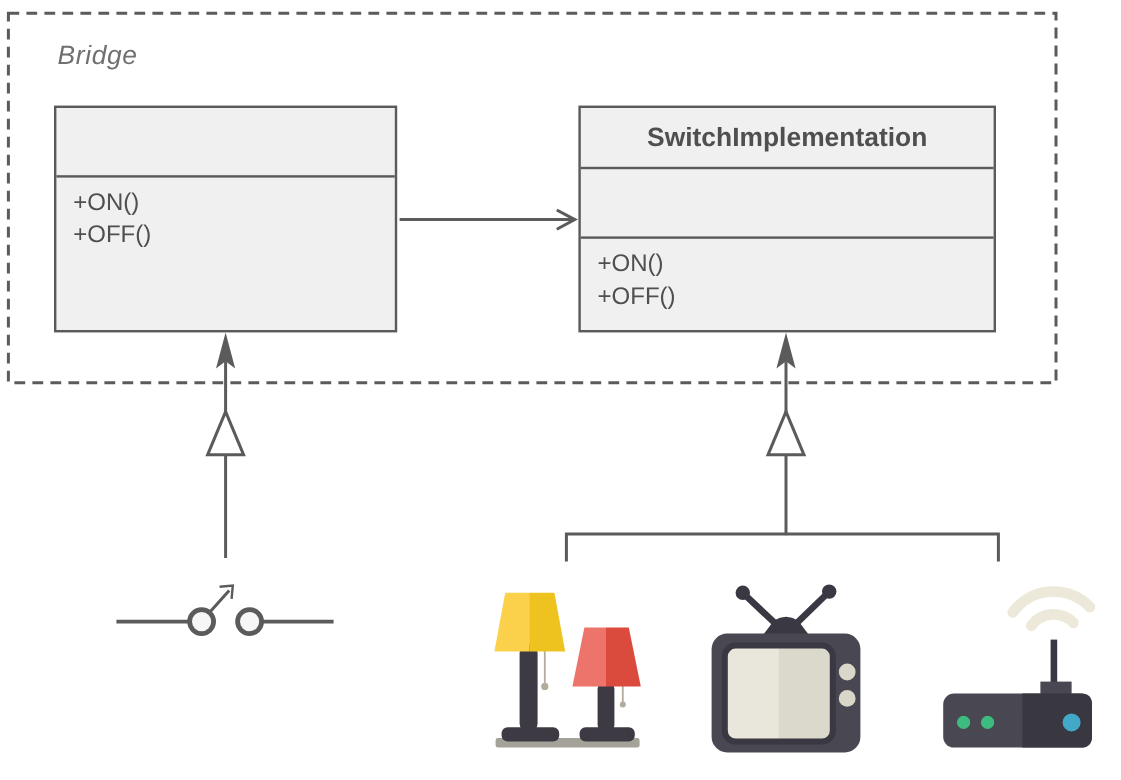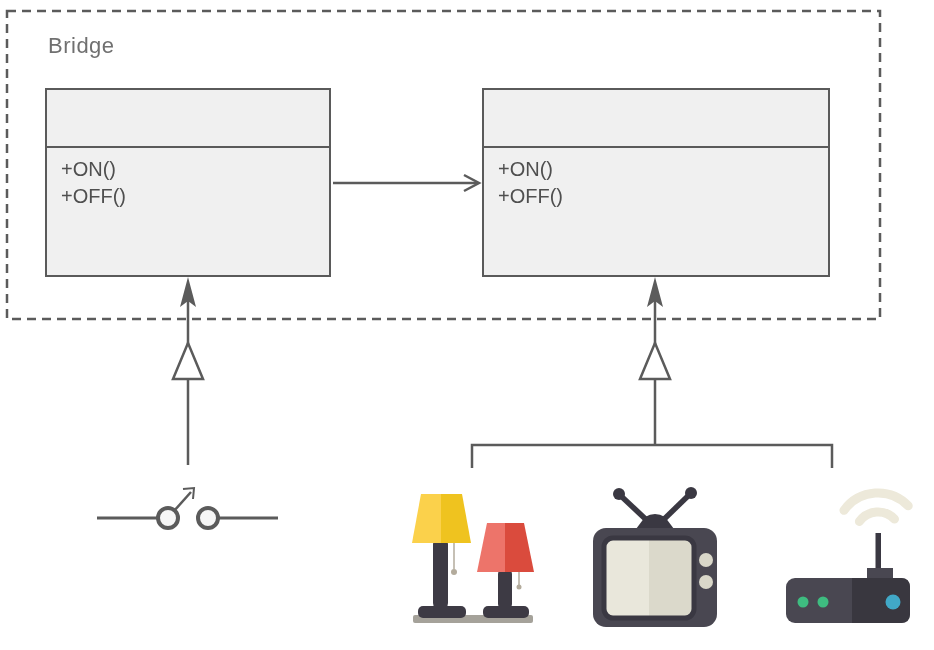--- a/index.html
+++ b/index.html
@@ -3,21 +3,21 @@
 <meta charset="utf-8">
 <style>
   html,body{margin:0;padding:0;background:#ffffff;}
   .canvas{
     position:relative;width:934px;height:650px;background:#ffffff;
     font-family:"Liberation Sans","DejaVu Sans",sans-serif;overflow:hidden;
   }
   .overlay{position:absolute;left:0;top:0;width:934px;height:650px;}
   .frame-label{
     position:absolute;left:48px;top:33px;font-size:22px;
-    color:var(--frame-label,#707070);letter-spacing:0.5px;
+    color:var(--frame-label,#707070);letter-spacing:0.5px;font-style:italic;
   }
   .uml-class{
     position:absolute;top:88px;height:189px;box-sizing:border-box;
     background:var(--box-fill,#F0F0F0);
     border:2px solid var(--box-border,#5A5A5A);
     display:flex;flex-direction:column;color:var(--class-text,#4F4F4F);
   }
   .uml-title{
     height:49px;border-bottom:2px solid var(--box-border,#5A5A5A);
     display:flex;align-items:center;justify-content:center;
@@ -71,20 +71,21 @@
 
   <div class="uml-class" style="left:45px;width:286px">
     <div class="uml-attrs"></div>
     <div class="uml-methods">
       <div>+ON()</div>
       <div>+OFF()</div>
     </div>
   </div>
 
   <div class="uml-class" style="left:482px;width:348px">
+    <div class="uml-title">SwitchImplementation</div>
     <div class="uml-attrs"></div>
     <div class="uml-methods">
       <div>+ON()</div>
       <div>+OFF()</div>
     </div>
   </div>
 
   <svg class="device-svg" style="left:405px;top:485px" width="135" height="140" viewBox="0 0 135 140">
     <rect x="8" y="130" width="120" height="8" rx="2" style="fill:var(--platform-gray,#A5A29A)"></rect>
     <g>

